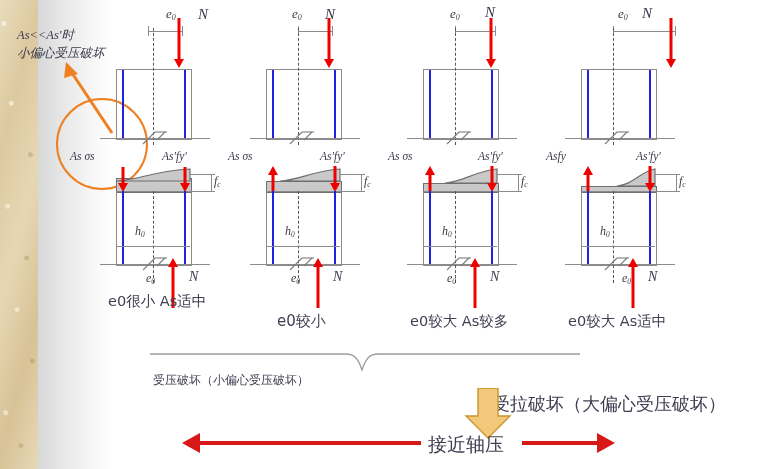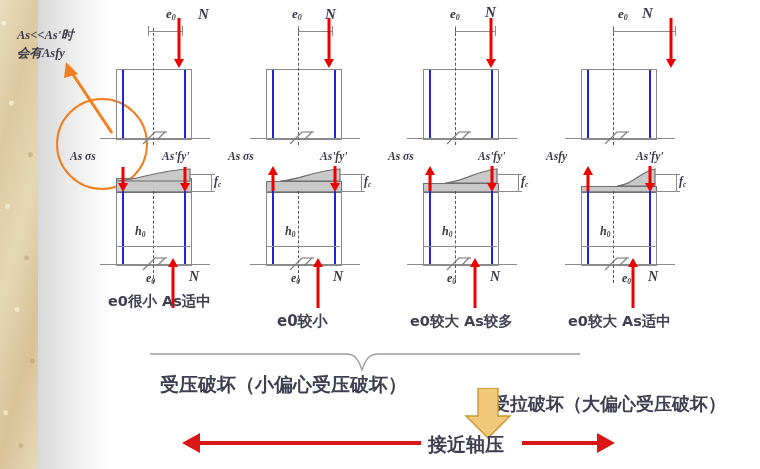--- a/index.html
+++ b/index.html
@@ -28,21 +28,21 @@
       radial-gradient(circle at 15% 88%, rgba(255,255,245,.5) 0 2px, transparent 3px),
       radial-gradient(circle at 55% 95%, rgba(158,128,82,.3) 0 2px, transparent 3px),
       linear-gradient(105deg,#e9dcbc 0%,#ddc9a0 25%,#e6d7b4 50%,#d8c296 75%,#e7d9b8 100%);
   }
   .strip-fade{
     position:absolute;left:38px;top:0;width:75px;height:469px;
     background:linear-gradient(90deg,#d8d8d8 0%,#e8e8e8 35%,#f6f6f6 70%,#ffffff 100%);
   }
 
   
-  .txt{position:absolute;white-space:nowrap;color:#3a3a4a;font-weight:bold;}
+  .txt{position:absolute;white-space:nowrap;color:#3a3a4a;}
   .mathi{font-style:italic;}
   .sub{font-size:.62em;vertical-align:-.25em;font-style:italic;}
   .hanzi{font-family:"DejaVu Sans", sans-serif;color:#3f3f52;}
 
   
   .colbox{position:absolute;border:1.4px solid #8b8b8b;background:transparent;}
   .rebar{position:absolute;width:0;border-left:2.2px solid #1f22e0;}
   .groundline{position:absolute;height:0;border-top:1.3px solid #8b8b8b;}
   .axis{position:absolute;width:0;border-left:1.2px dashed #555;}
   .dimline{position:absolute;height:0;border-top:1.1px solid #8b8b8b;}
@@ -76,21 +76,21 @@
 
 <div id="stage">
 
   <div class="texture-strip"></div>
   <div class="strip-fade"></div>
 
   <div class="txt" style="left:17px;top:27px;font-size:12.5px;">
      <span class="mathi">As&lt;&lt;As'时</span>
   </div>
   <div class="txt" style="left:17px;top:45px;font-size:12.5px;">
-     <span class="mathi">会有Asfy</span>
+     <span class="mathi">小偏心受压破坏</span>
   </div>
 
   <div class="ocircle" style="left:56px;top:98px;width:88px;height:88px;"></div>
   <svg class="obrace" style="left:52px;top:58px;" width="70" height="80" viewBox="0 0 70 80">
       <line x1="60" y1="75" x2="18" y2="12" stroke="#ef8022" stroke-width="3"></line>
       <polygon points="14,4 26,16 12,20" fill="#ef8022"></polygon>
   </svg>
 
   <div>
 
@@ -333,21 +333,21 @@
       <div class="head" style="top:0;"></div>
       <div class="shaft" style="top:8px;height:42px;"></div>
     </div>
     <div class="txt hanzi" style="left:568px;top:312px;font-size:14.5px;">e0较大 As适中</div>
   </div>
 
   <svg class="brace-svg" style="left:150px;top:352px;" width="430" height="22" viewBox="0 0 430 22">
      <path d="M0,2 C4,2 4,2 8,2 L196,2 C204,2 208,6 212,18 C216,6 220,2 228,2 L422,2 C426,2 426,2 430,2" fill="none" stroke="#9c9c9c" stroke-width="1.3"></path>
   </svg>
 
-  <div class="txt hanzi" style="left:160px;top:372px;font-size:19px;">受压破坏（小偏心受压破坏）</div>
+  <div class="txt hanzi" style="left:153px;top:372px;font-size:12px;">受压破坏（小偏心受压破坏）</div>
   <div class="txt hanzi" style="left:492px;top:384px;font-size:18px;margin-top:8px;">受拉破坏（大偏心受压破坏）</div>
 
   <svg class="downarrow-svg" style="left:460px;top:388px;" width="56" height="52" viewBox="0 0 56 52">
      <polygon points="18,0 38,0 38,28 50,28 28,50 6,28 18,28" fill="#f2c97a" stroke="#c9962f" stroke-width="1.4"></polygon>
   </svg>
 
   <div class="bighead left" style="left:182px;top:433px;"></div>
   <div class="bigline" style="left:199px;top:441px;width:222px;"></div>
   <div class="txt hanzi" style="left:428px;top:432px;font-size:19px;">接近轴压</div>
   <div class="bigline" style="left:522px;top:441px;width:75px;"></div>

